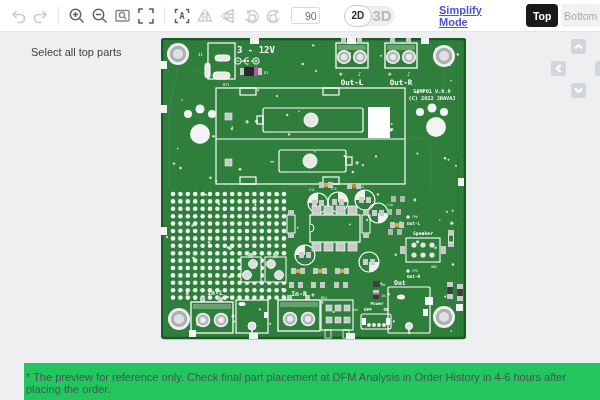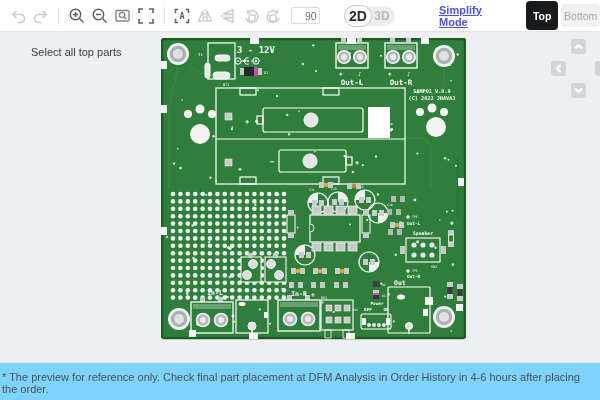--- a/index.html
+++ b/index.html
@@ -14,43 +14,43 @@
           align-items:center; justify-content:center; cursor:pointer; padding:0; }
   .ic { color:#5a6065; }
   .ic.dis { color:#c9ccd0; }
   .sep { width:1px; height:18px; background:#e4e6e8; margin:0 6px; }
   .rot-input { width:29px; height:17px; border:1px solid #d7dade; border-radius:2px;
                font-size:10.5px; color:#6b7075; padding-left:13px; margin-left:5px;
                font-family:"Liberation Sans", sans-serif; }
   .toggle { margin-left:25px; height:20px; background:#eceef0; border-radius:11px;
             display:flex; align-items:center; position:relative; width:52px; cursor:pointer; }
   .tg-2d { position:absolute; left:-1px; top:-1px; width:28px; height:22px; background:#ffffff;
-           border:1.5px solid #c3c7cb; border-radius:12px; font-size:14px; font-weight:bold;
+           border:1.5px solid #c3c7cb; border-radius:12px; font-size:10px; font-weight:bold;
            color:#2a2d30; display:flex; align-items:center; justify-content:center; }
-  .tg-3d { position:absolute; right:0; width:26px; text-align:center; font-size:12px;
+  .tg-3d { position:absolute; right:0; width:26px; text-align:center; font-size:15px;
            font-weight:bold; color:#b6babe; }
   .simplify { margin-left:44px; font-size:11px; font-weight:bold; color:#4d52d9;
               text-decoration:underline; cursor:pointer; }
-  .btn-top { margin-left:15px; width:34px; height:29px; border:none; border-radius:4px;
+  .btn-top { margin-left:15px; width:34px; height:23px; border:none; border-radius:4px;
              background:#191a1c; color:#ffffff; font-size:10.5px; font-weight:bold; cursor:pointer; }
   .btn-bottom { margin-left:3px; width:40px; height:23px; border:none; border-radius:4px;
                 background:#f0f1f2; color:#a4a9ae; font-size:10.5px; cursor:pointer; }
 
   
   .main { position:relative; flex:1 1 auto; background:#edeff0;margin-left:28px; }
   .hint { position:absolute; left:3px; top:14px; font-size:11px; color:#3c4043; }
   .nav-btn { position:absolute; width:15px; height:15px; background:#d2d5d9; border:none;
              border-radius:3px; cursor:pointer; display:flex; align-items:center;
              justify-content:center; padding:0; }
   .nav-up { left:543px; top:7px; } .nav-left { left:523px; top:29px; }
   .nav-right { left:567px; top:29px; } .nav-down { left:543px; top:51px; }
   #pcb-svg { position:absolute; left:133px; top:6px; }
 
   
-  .footer { flex:0 0 38px; background:#7dd3fc; border-top:1px solid #e6e8ea; }
+  .footer { flex:0 0 38px; background:#22c55e; border-top:1px solid #e6e8ea;margin-left:24px; }
   .footer-note { font-size:11px; color:#4d5156; padding:8px 2px 0 2px; }
 
   svg text { font-family:"DejaVu Sans Mono", monospace; }
 </style>
 </head>
 <body>
 
 <div class="page">
 
   <div class="toolbar">

